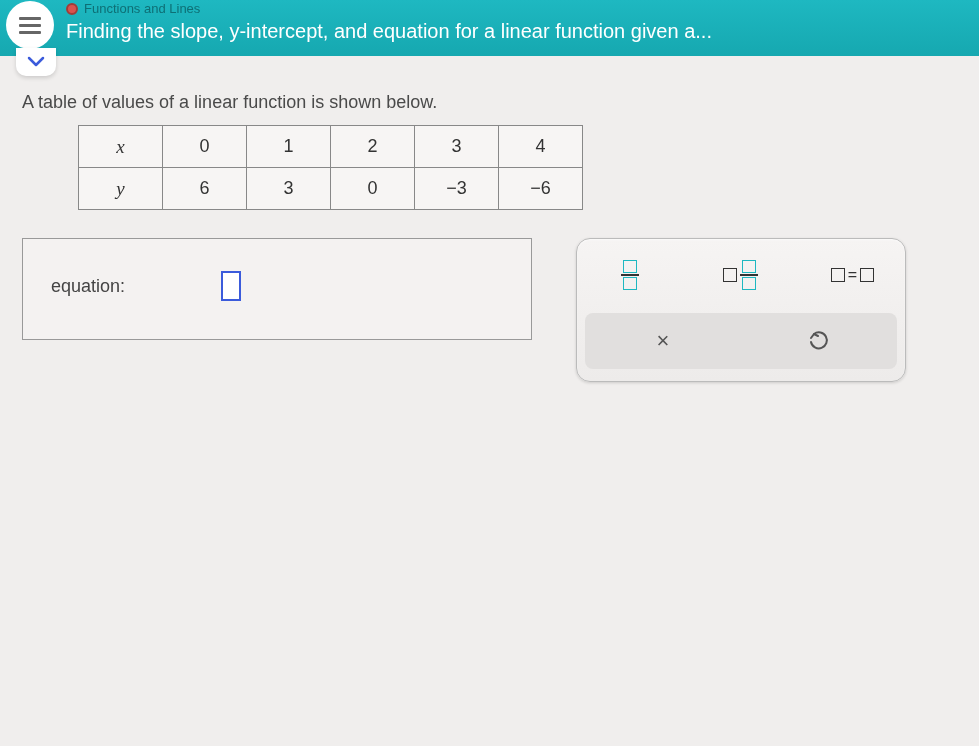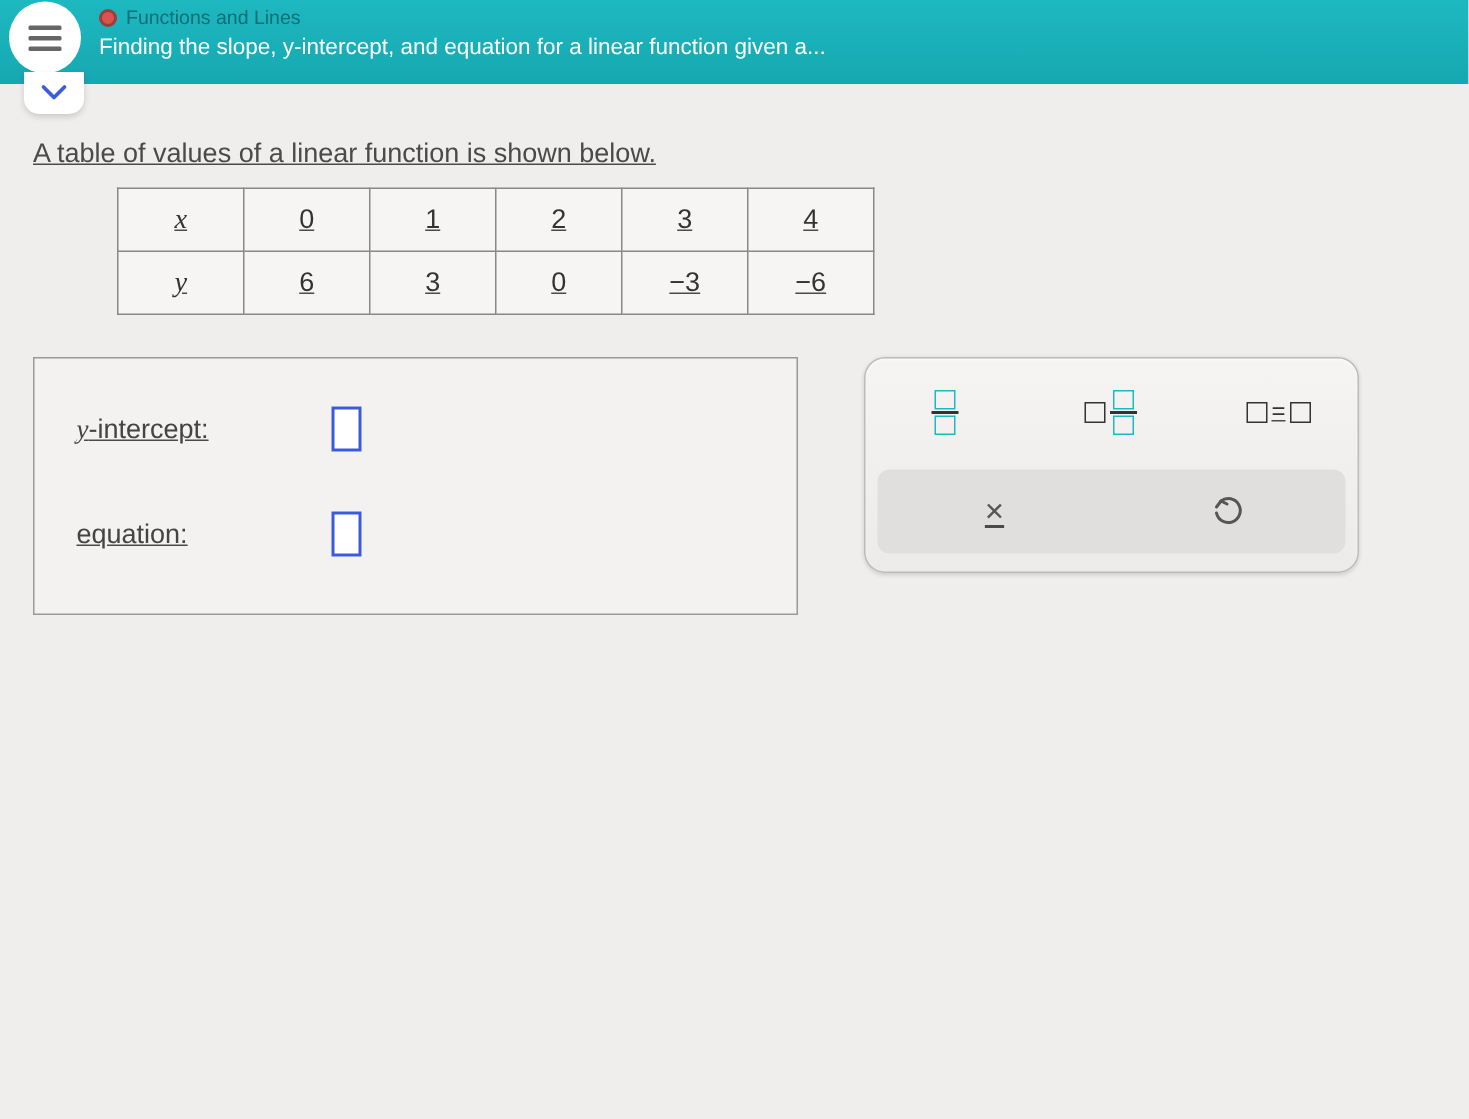--- a/index.html
+++ b/index.html
@@ -47,42 +47,41 @@
       color: #0e6f75;
       line-height: 14px;
       margin-top: -2px;
     }
     .record-dot {
       width: 12px; height: 12px; border-radius: 50%;
       background: #d9534f; border: 2px solid #a13c38;
     }
     .title {
       color: #fff;
-      font-size: 15px;
+      font-size: 20px;
       font-weight: 500;
       margin-top: 4px;
     }
     .collapse-tab {
       position: absolute;
       top: 48px;
       left: 16px;
       background: #fff;
       width: 40px;
       height: 28px;
       border-radius: 0 0 10px 10px;
       box-shadow: 0 2px 4px rgba(0,0,0,.15);
       display: flex;
       align-items: center;
       justify-content: center;
     }
     .content {
       padding: 36px 22px 0 22px;
       font-size: 18px;
       color: #4a4a4a;
-      text-decoration: underline;
     }
     .prompt1 { margin-bottom: 12px; }
     .data-table {
       border-collapse: collapse;
       margin-left: 56px;
       margin-bottom: 28px;
     }
     .data-table td {
       border: 1px solid #888;
       width: 84px;
@@ -216,26 +215,20 @@
       <td>−6</td>
     </tr>
   </tbody>
     </table>
 
 
   <div class="work-row">
 
     <div class="answer-box">
       <div class="answer-row">
-        <div class="answer-label">
-          <span class="ital">y</span><span>-intercept:</span>
-        </div>
-        <div class="input-slot"></div>
-      </div>
-      <div class="answer-row">
         <div class="answer-label">equation:</div>
         <div class="input-slot"></div>
       </div>
     </div>
 
     <div class="tool-palette">
       <div class="tool-row">
         <div class="tool-btn">
           <span class="frac">
             <span class="n"></span>

